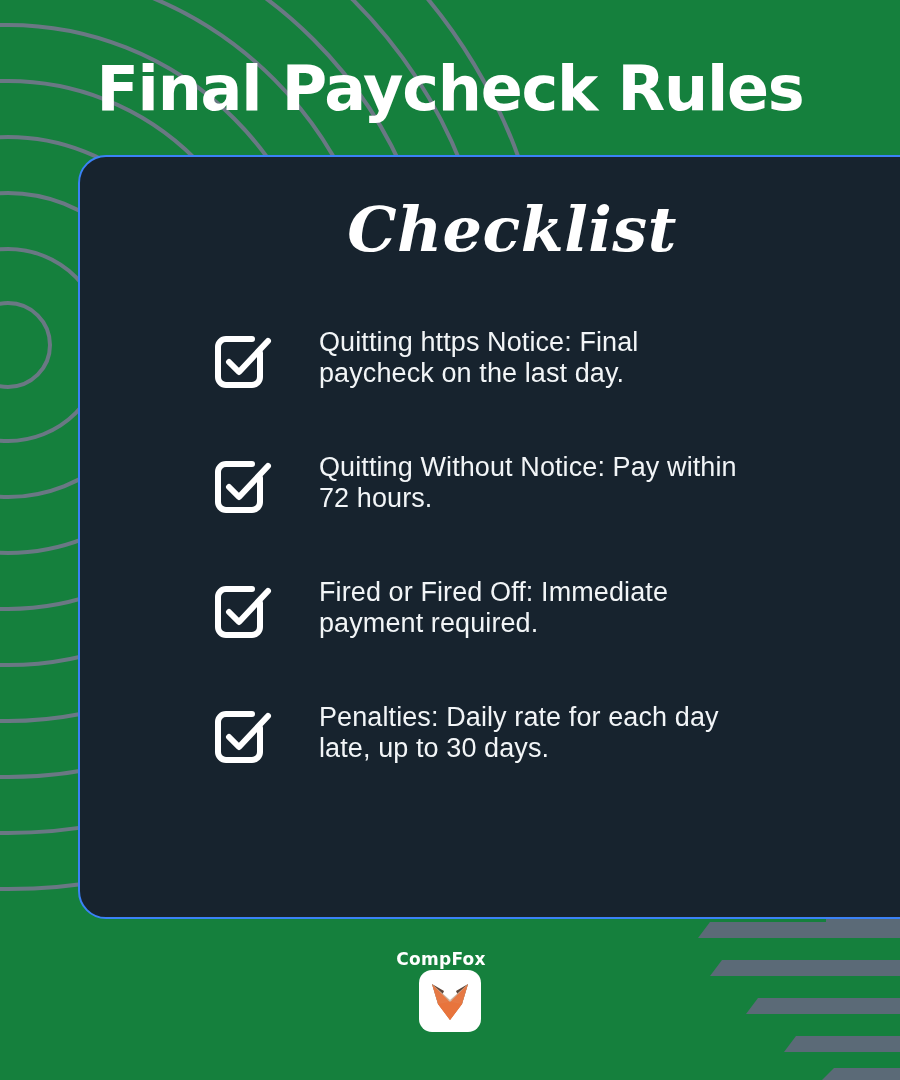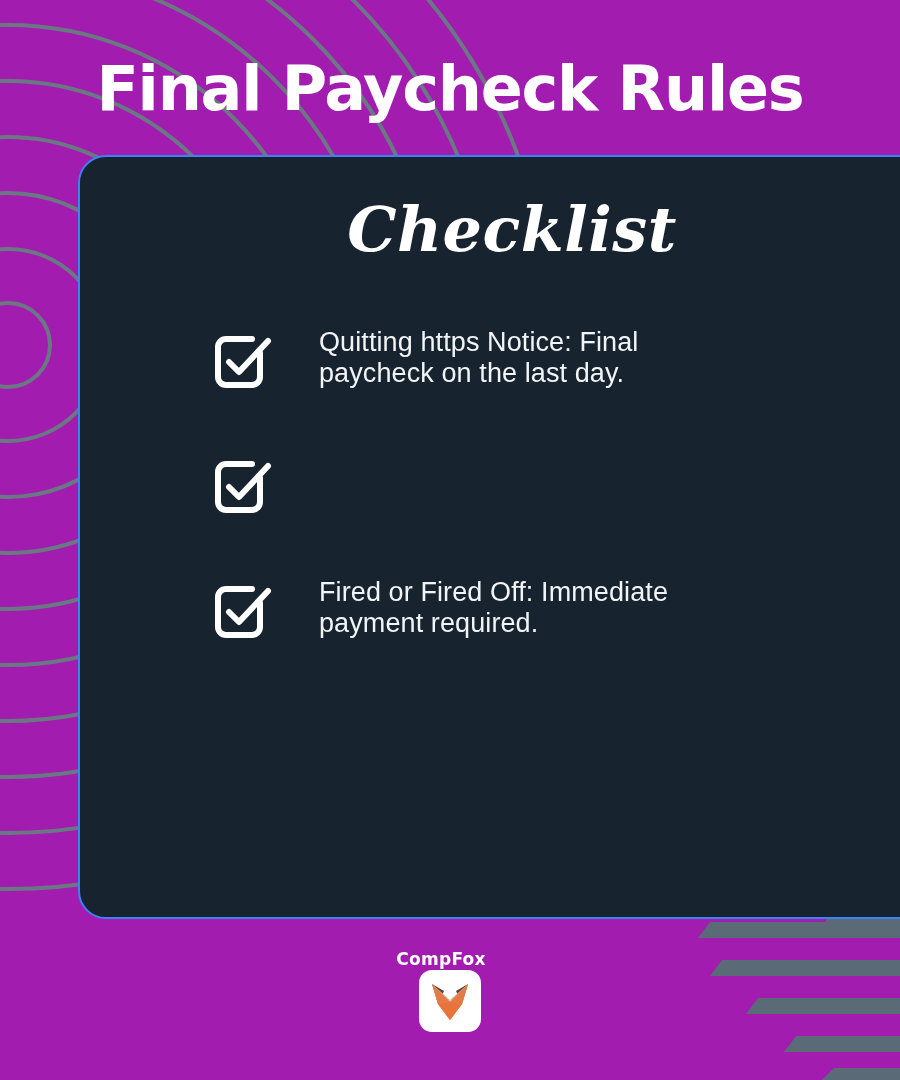--- a/index.html
+++ b/index.html
@@ -4,21 +4,21 @@
 <style>
   html, body {
     margin: 0;
     padding: 0;
     background: #15212b;
   }
   .poster {
     position: relative;
     width: 900px;
     height: 1080px;
-    background: #a21caf;
+    background: #15803d;
     overflow: hidden;
     font-family: "Liberation Sans", sans-serif;
   }
 
   
   .deco {
     position: absolute;
     inset: 0;
     pointer-events: none;
   }
@@ -193,32 +193,42 @@
         <span class="check-text">Quitting https Notice: Final paycheck on the last day.</span>
       </div>
 
       <div class="check-item">
         <span class="check-box">
           <svg width="62" height="62" viewBox="0 0 62 62" xmlns="http://www.w3.org/2000/svg">
             <path d="M48 22 V46 a8 8 0 0 1 -8 8 H14 a8 8 0 0 1 -8 -8 V16 a8 8 0 0 1 8 -8 H40" fill="none" stroke="#ffffff" stroke-width="6" stroke-linecap="round"></path>
             <path d="M17 31 L27 41 L56 10" fill="none" stroke="#ffffff" stroke-width="6" stroke-linecap="round" stroke-linejoin="round"></path>
           </svg>
         </span>
+        <span class="check-text">Quitting Without Notice: Pay within 72 hours.</span>
       </div>
 
       <div class="check-item">
         <span class="check-box">
           <svg width="62" height="62" viewBox="0 0 62 62" xmlns="http://www.w3.org/2000/svg">
             <path d="M48 22 V46 a8 8 0 0 1 -8 8 H14 a8 8 0 0 1 -8 -8 V16 a8 8 0 0 1 8 -8 H40" fill="none" stroke="#ffffff" stroke-width="6" stroke-linecap="round"></path>
             <path d="M17 31 L27 41 L56 10" fill="none" stroke="#ffffff" stroke-width="6" stroke-linecap="round" stroke-linejoin="round"></path>
           </svg>
         </span>
         <span class="check-text">Fired or Fired Off: Immediate payment required.</span>
       </div>
 
+      <div class="check-item">
+        <span class="check-box">
+          <svg width="62" height="62" viewBox="0 0 62 62" xmlns="http://www.w3.org/2000/svg">
+            <path d="M48 22 V46 a8 8 0 0 1 -8 8 H14 a8 8 0 0 1 -8 -8 V16 a8 8 0 0 1 8 -8 H40" fill="none" stroke="#ffffff" stroke-width="6" stroke-linecap="round"></path>
+            <path d="M17 31 L27 41 L56 10" fill="none" stroke="#ffffff" stroke-width="6" stroke-linecap="round" stroke-linejoin="round"></path>
+          </svg>
+        </span>
+        <span class="check-text">Penalties: Daily rate for each day late, up to 30 days.</span>
+      </div>
 
     </div>
   </div>
 
   <div class="footer">
     <div class="footer-text">
       <div class="brand-name">CompFox</div>
     </div>
     <div class="logo-tile">
       <span>

